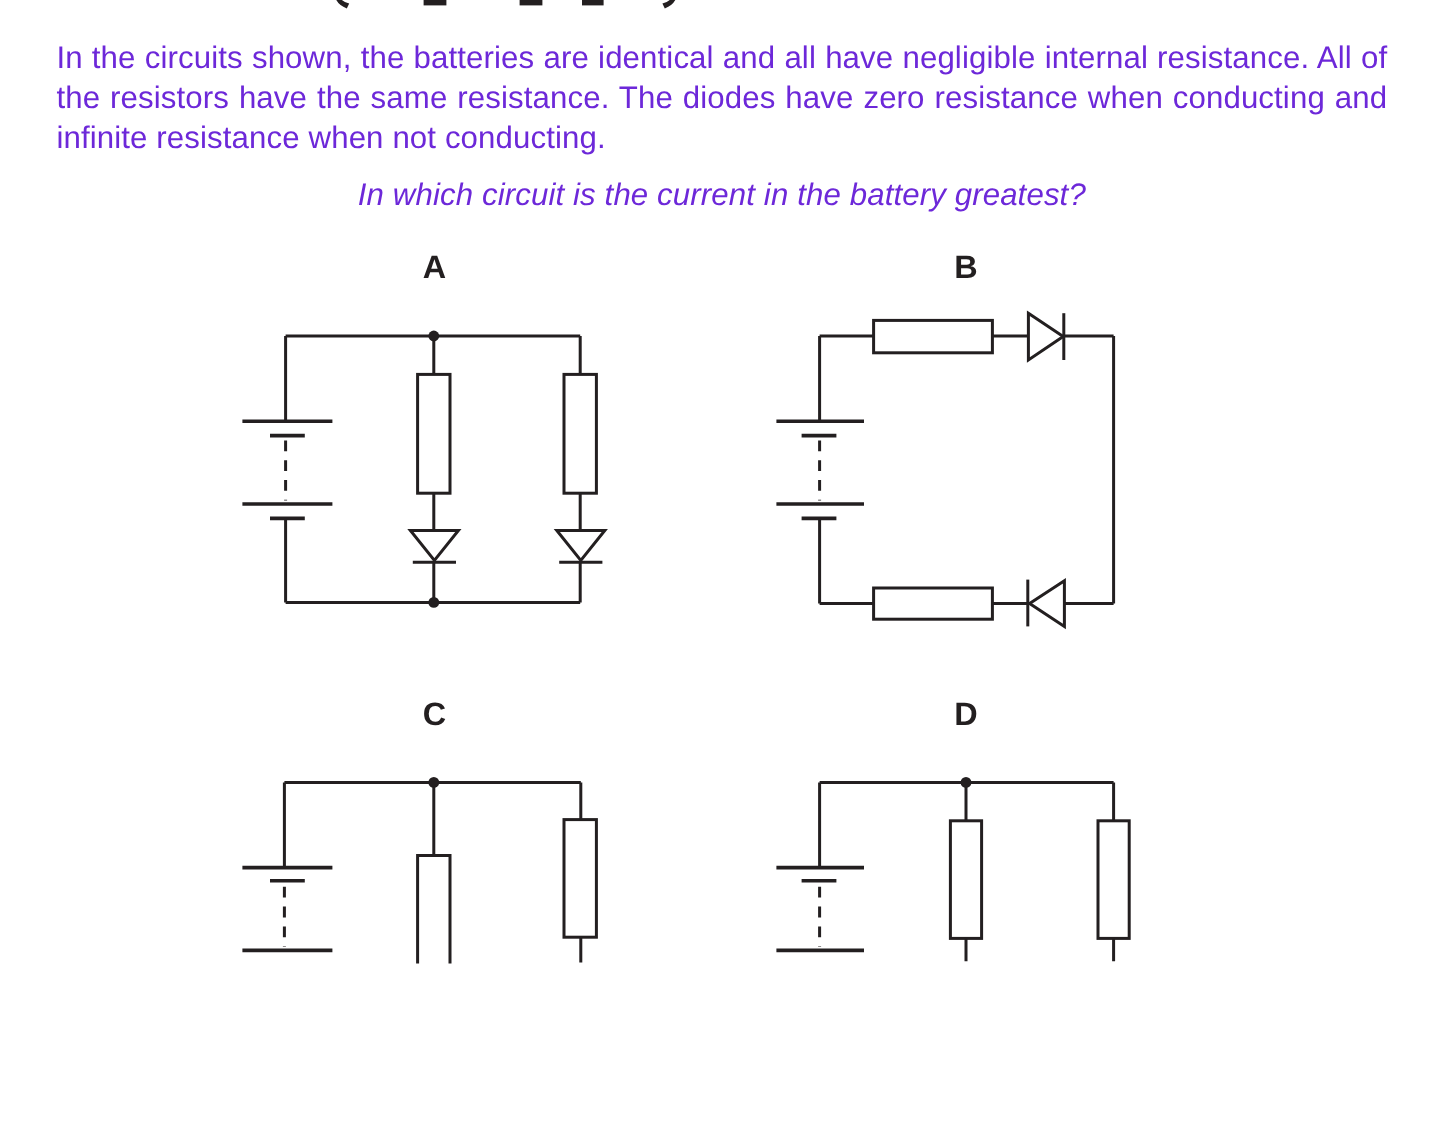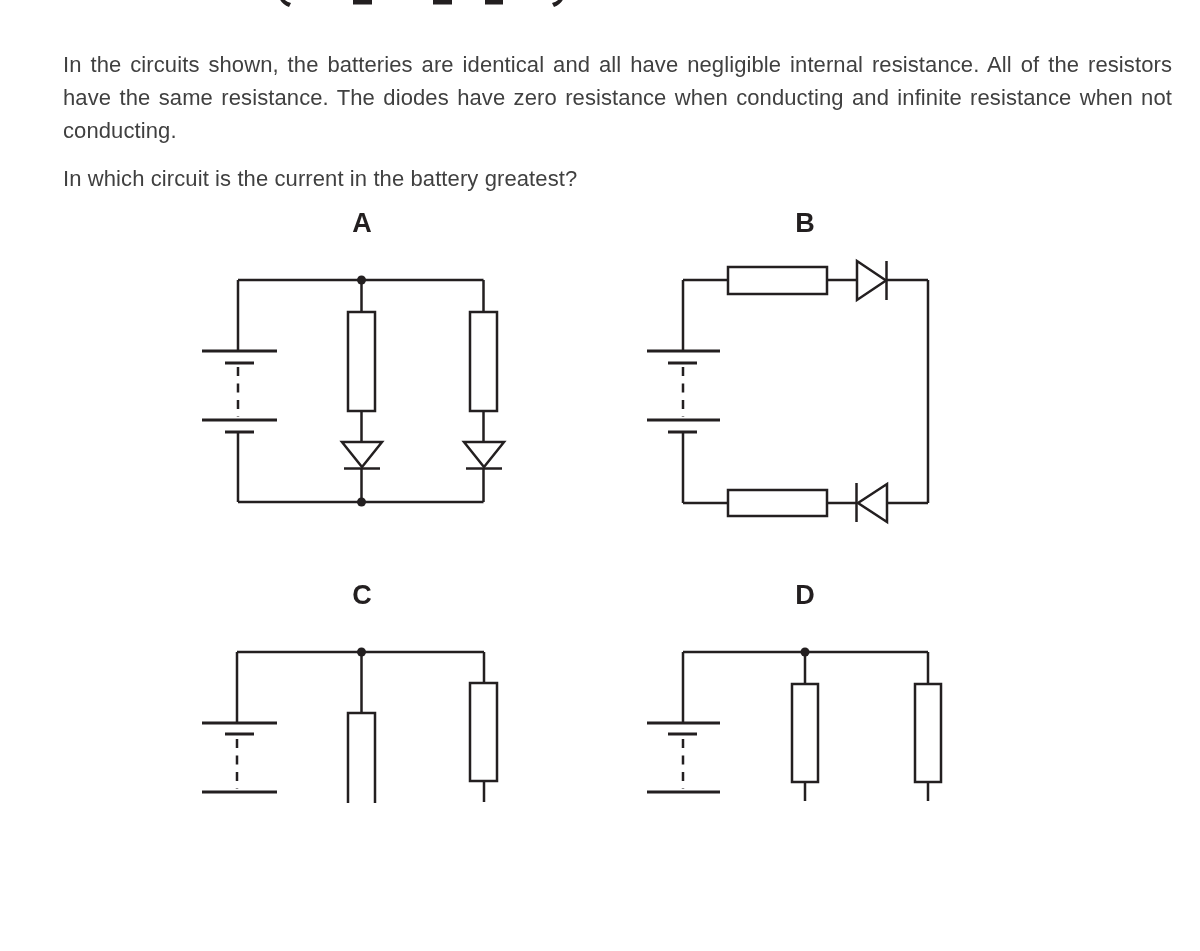--- a/index.html
+++ b/index.html
@@ -2,25 +2,25 @@
 <html><head>
 <meta charset="utf-8">
 <style>
   html,body{margin:0;padding:0;background:#ffffff;}
   .page{
     position:relative;width:1200px;height:951px;background:#ffffff;overflow:hidden;
     font-family:"Liberation Sans","DejaVu Sans",sans-serif;color:#231f20;
   }
   .art{position:absolute;left:0;top:0;width:1200px;height:951px;}
   .textblock{
-    position:absolute;left:47px;width:1109px;margin:16px;
-    font-size:22px;line-height:33px;color:#404040;letter-spacing:0.1px;
+    position:absolute;left:47px;width:1109px;margin:0;
+    font-size:26px;line-height:33px;color:#6d28d9;letter-spacing:0.1px;
   }
   .intro{top:32px;text-align:justify;}
-  .prompt{top:146px;text-align:left;}
+  .prompt{top:146px;text-align:center;font-style:italic;}
   .circuit-label{
     position:absolute;transform:translateX(-50%);
     font-size:27px;line-height:27px;font-weight:bold;color:#231f20;
   }
   .lblA{left:362px;top:210px;}
   .lblB{left:805px;top:210px;}
   .lblC{left:362px;top:582px;}
   .lblD{left:805px;top:582px;}
 </style>
 </head>

